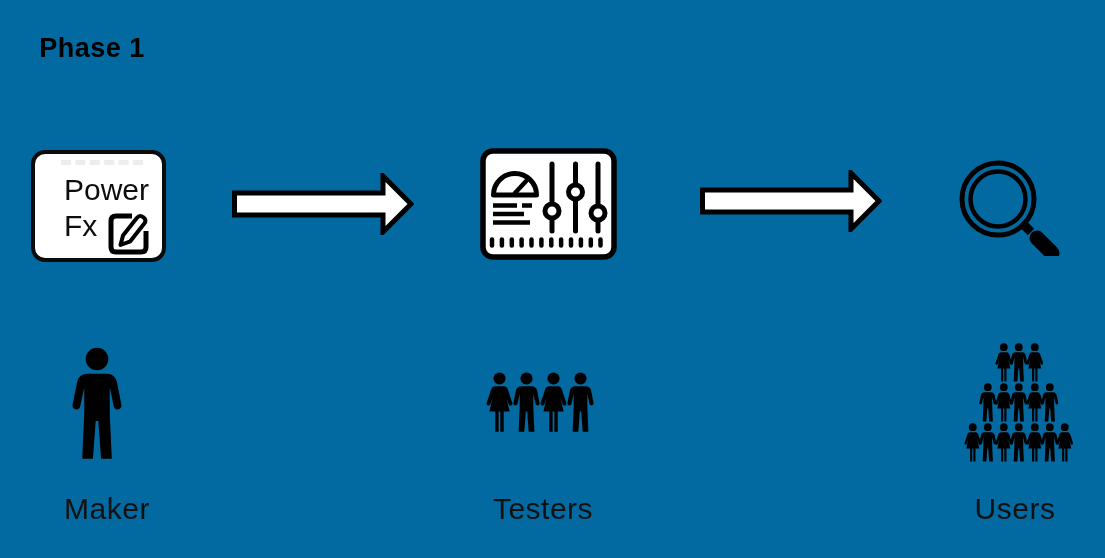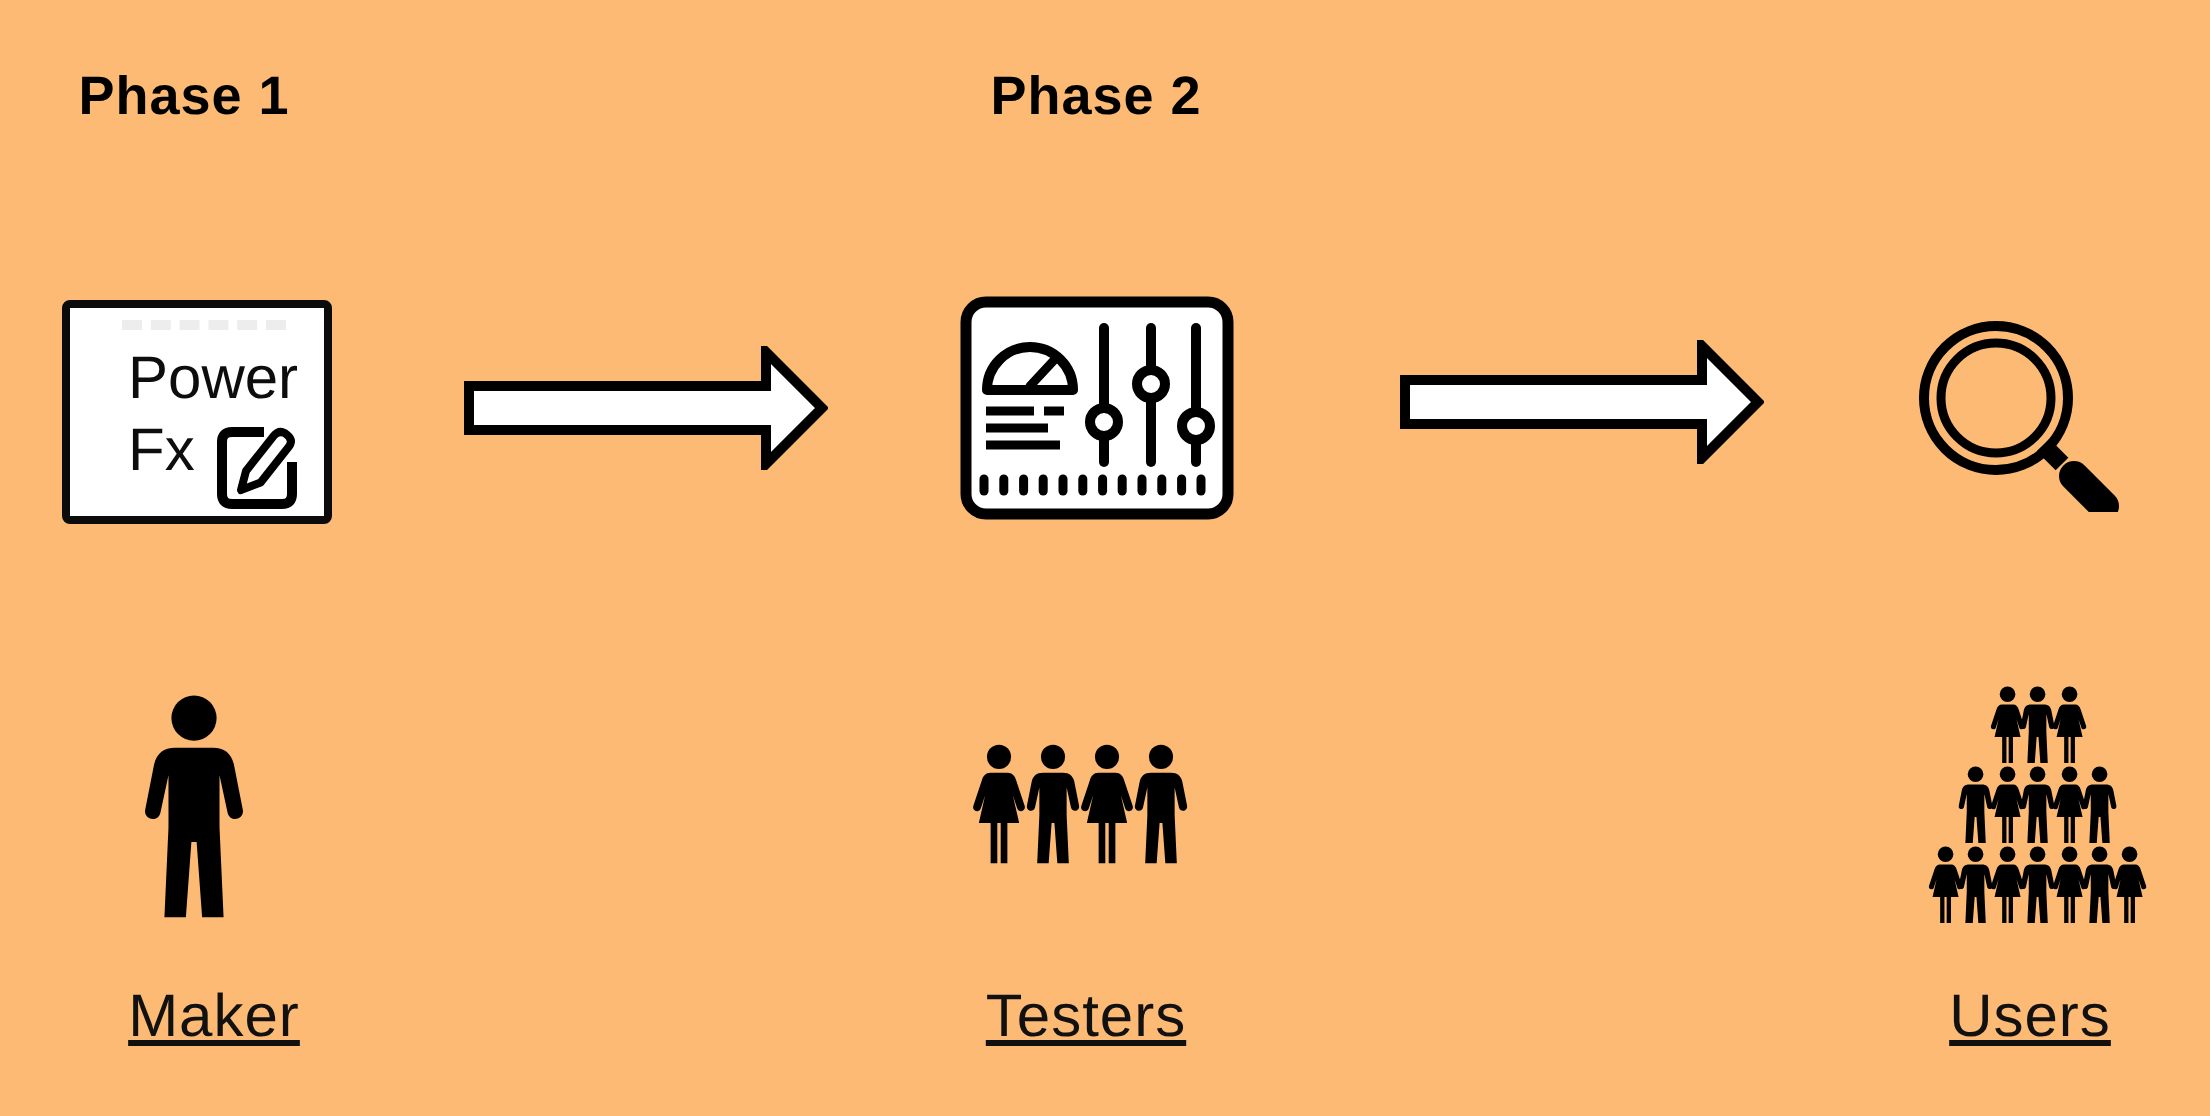--- a/index.html
+++ b/index.html
@@ -1,31 +1,31 @@
 <!DOCTYPE html>
 <html><head>
 <meta charset="utf-8">
 <style>
   html,body{margin:0;padding:0;background:#fff;}
   .canvas{
-    position:relative;width:1105px;height:558px;background:#fdba74;
+    position:relative;width:1105px;height:558px;background:#0369a1;
     font-family:"Liberation Sans", sans-serif;color:#000;overflow:hidden;
   }
   .phase-title{
     position:absolute;top:33px;transform:translateX(-50%);
     font-size:27px;font-weight:700;letter-spacing:.5px;white-space:nowrap;
   }
   .group-label{
     position:absolute;top:492px;transform:translateX(-50%);
-    font-size:30px;font-weight:400;color:#111;letter-spacing:.5px;white-space:nowrap;text-decoration:underline;
+    font-size:30px;font-weight:400;color:#111;letter-spacing:.5px;white-space:nowrap;
   }
   
   .pfbox{
     position:absolute;left:31px;top:150px;width:135px;height:112px;
-    border:4.5px solid #0b0b0b;border-radius:4px;background:#fff;box-sizing:border-box;
+    border:4.5px solid #0b0b0b;border-radius:14px;background:#fff;box-sizing:border-box;
   }
   .ghost{
     position:absolute;left:26px;top:6px;width:82px;height:0;
     border-top:5px dashed rgba(0,0,0,0.07);
   }
   .pftext{
     position:absolute;left:29px;top:18px;font-size:30px;line-height:36px;color:#0d0d0d;
   }
   .editicon{position:absolute;right:9px;bottom:2px;width:48px;height:52px;}
   
@@ -52,21 +52,20 @@
     <symbol id="sym-woman" viewBox="0 0 40 80">
       <circle cx="20" cy="8.3" r="7.8"></circle>
       <path d="M14.5 18.5 H25.5 C28.5 18.5 30.3 20.5 31.1 23.5 L36.6 40 C37.5 43.4 32.7 44.8 31.7 41.4 L29 33.2 L33 51 H25.4 V77 H21.1 V51 H18.9 V77 H14.6 V51 H7 L11 33.2 L8.3 41.4 C7.3 44.8 2.5 43.4 3.4 40 L8.9 23.5 C9.7 20.5 11.5 18.5 14.5 18.5 Z"></path>
     </symbol>
   </defs>
 </svg>
 
 <div class="canvas">
 
   <div class="phase-title" style="left:92px">Phase 1</div>
-  <div class="phase-title" style="left:548px">Phase 2</div>
 
   <div class="pfbox">
     <div class="ghost"></div>
     <div class="pftext"><span>Power</span><br><span>Fx</span></div>
     <svg class="editicon" viewBox="0 0 48 52">
       <path d="M27 12 H11 Q6 12 6 17 V43 Q6 48 11 48 H36 Q41 48 41 43 V27" fill="none" stroke="#000" stroke-width="5"></path>
       <path d="M15.5 41 L18 31.5 L31.8 14 Q34.8 10.4 38.4 13.3 Q42 16.2 39.1 19.8 L25.3 37.3 Z" fill="#fff" stroke="#000" stroke-width="4" stroke-linejoin="round"></path>
     </svg>
   </div>
 

